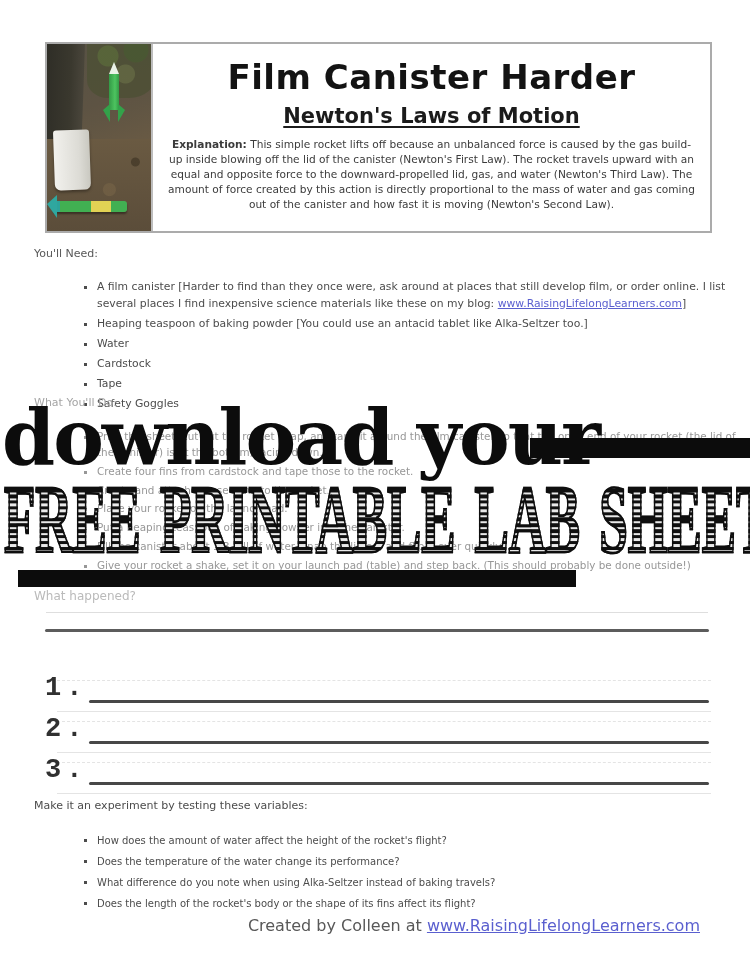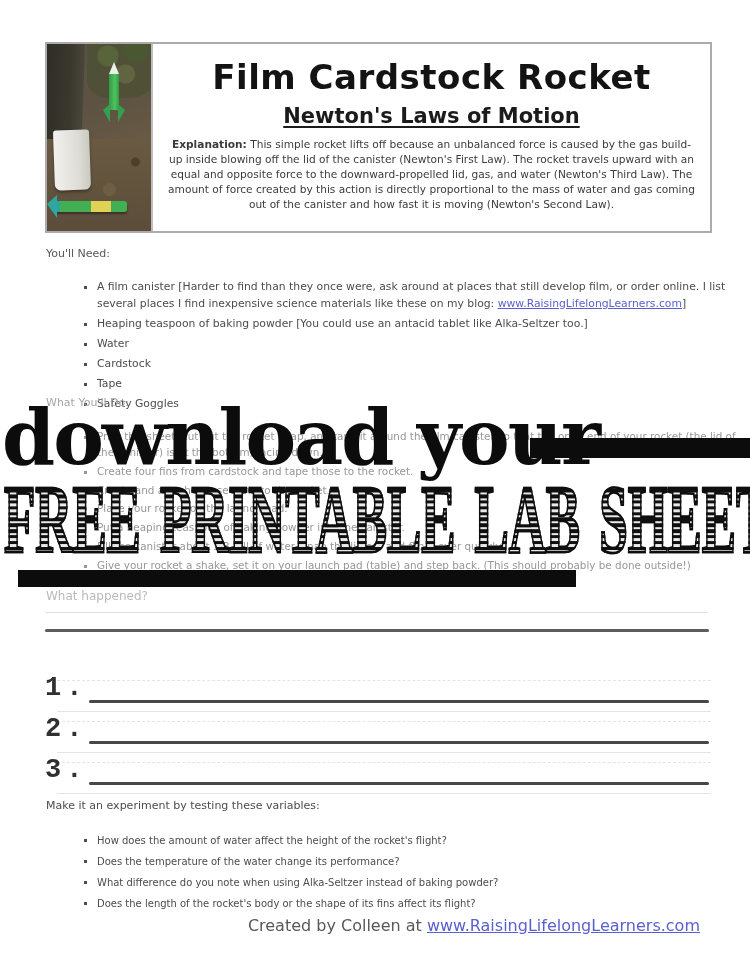--- a/index.html
+++ b/index.html
@@ -53,21 +53,21 @@
     border-right:10px solid #2aa8a0; border-top:9px solid transparent; border-bottom:14px solid transparent; }
 
   .header-text { position:absolute; left:106px; right:0; top:0; bottom:0; text-align:center; }
   .header-title { margin-top:13px; font-size:34px; font-weight:bold; letter-spacing:0.5px; color:#131313; }
   .header-subtitle { display:inline-block; margin-top:7px; font-size:21px; font-weight:bold;
     color:#1b1b1b; text-decoration:underline; text-underline-offset:3px; }
   .header-explanation { margin:9px 15px 0; font-size:10.6px; line-height:1.42; color:#3b3b3b; text-align:center; }
   .header-explanation .expl-label { font-weight:bold; }
 
   
-  .section-label { position:absolute; left:46px; font-size:11px;text-align:center; }
+  .section-label { position:absolute; left:34px; font-size:11px;text-align:center; }
   #youll-need-label { top:247px; color:#585858; }
   ul.doc-list { position:absolute; margin:16px; padding-left:17px; list-style:square; }
   #need-list { left:64px; top:263px; width:644px; font-size:10.8px; line-height:1.53; color:#4c4c4c; }
   #need-list li { margin-bottom:3.5px; }
   .doc-link { color:#5a5fcf; text-decoration:underline; cursor:pointer; }
 
   #what-do-label { top:396px; color:#a5a5a5; }
   #steps-list { left:64px; top:412px; width:648px; font-size:10.4px; line-height:1.56; color:#979797; }
   #steps-list li { margin-bottom:2.5px; }
 
@@ -126,21 +126,21 @@
       <div class="photo-ground"></div>
       <div class="photo-rocket-standing">
         <div class="rocket-nose"></div>
         <div class="rocket-body"></div>
         <div class="rocket-fins"></div>
       </div>
       <div class="photo-cup"></div>
       <div class="photo-rocket-lying"></div>
     </div>
     <div class="header-text">
-      <div class="header-title">Film Cardstock Rocket</div>
+      <div class="header-title">Film Canister Harder</div>
       <div class="header-subtitle">Newton's Laws of Motion</div>
       <div class="header-explanation"><span class="expl-label">Explanation:</span><span> This simple rocket lifts off because an unbalanced force is caused by the gas build-up inside blowing off the lid of the canister (Newton's First Law). The rocket travels upward with an equal and opposite force to the downward-propelled lid, gas, and water (Newton's Third Law). The amount of force created by this action is directly proportional to the mass of water and gas coming out of the canister and how fast it is moving (Newton's Second Law).</span></div>
     </div>
   </div>
 
   <div class="section-label" id="youll-need-label">You'll Need:</div>
   <ul class="doc-list" id="need-list">
 
   <li><span>A film canister [Harder to find than they once were, ask around at places that still develop film, or order online. I list several places I find inexpensive science materials like these on my blog: </span><span class="doc-link">www.RaisingLifelongLearners.com</span><span>]</span></li>
       <li><span>Heaping teaspoon of baking powder [You could use an antacid tablet like Alka-Seltzer too.]</span><span class="doc-link"></span><span></span></li>
@@ -191,19 +191,19 @@
       <span class="answer-num">3.</span>
       <div class="answer-line"></div>
     </div>
     </div>
 
   <div class="section-label" id="variables-label">Make it an experiment by testing these variables:</div>
   <ul class="doc-list" id="variables-list">
 
   <li><span>How does the amount of water affect the height of the rocket's flight?</span></li>
       <li><span>Does the temperature of the water change its performance?</span></li>
-      <li><span>What difference do you note when using Alka-Seltzer instead of baking powder?</span></li>
+      <li><span>What difference do you note when using Alka-Seltzer instead of baking travels?</span></li>
       <li><span>Does the length of the rocket's body or the shape of its fins affect its flight?</span></li>
     </ul>
 
   <div class="footer"><span>Created by Colleen at </span><span class="doc-link">www.RaisingLifelongLearners.com</span></div>
 
 </div>
 
 </body></html>

